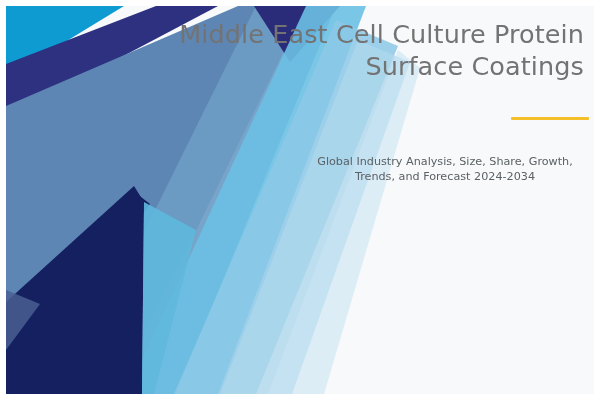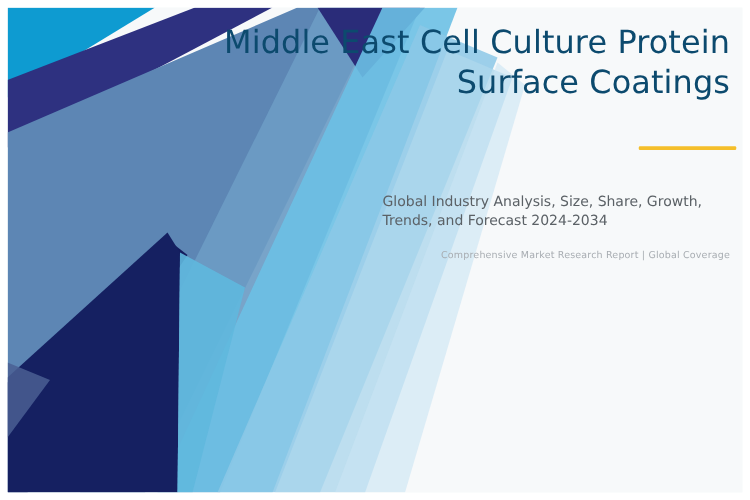--- a/index.html
+++ b/index.html
@@ -41,21 +41,21 @@
   }
   .title {
     position: absolute;
     left: 96px;
     top: 12px;
     width: 482px;
     text-align: right;
     font-size: 25.5px;
     line-height: 32px;
     font-weight: 400;
-    color: #0c4a6e;
+    color: #737373;
     letter-spacing: 0.1px;
   }
   .market {
     position: absolute;
     left: 300px;
     top: 82px;
     width: 278px;
     text-align: right;
     font-size: 25px;
     line-height: 30px;
@@ -70,21 +70,21 @@
     width: 78px;
     height: 3px;
     background: #f5bf2a;
     border-radius: 1px;
   }
   .subtitle {
     position: absolute;
     left: 300px;
     top: 148px;
     width: 278px;
-    text-align: left;
+    text-align: center;
     font-size: 11.2px;
     line-height: 15px;
     font-weight: 400;
     color: #5b6166;
   }
   .caption {
     position: absolute;
     left: 300px;
     top: 192px;
     width: 278px;
@@ -134,17 +134,16 @@
     </svg>
 
     <div id="text-layer">
       <div class="title">Middle East Cell Culture Protein Surface Coatings</div>
 
 
       <div class="market-rule"></div>
 
       <div class="subtitle">Global Industry Analysis, Size, Share, Growth, Trends, and Forecast 2024-2034</div>
 
-      <div class="caption">Comprehensive Market Research Report | Global Coverage</div>
     </div>
 
   </div>
 </div>
 
 </body></html>

